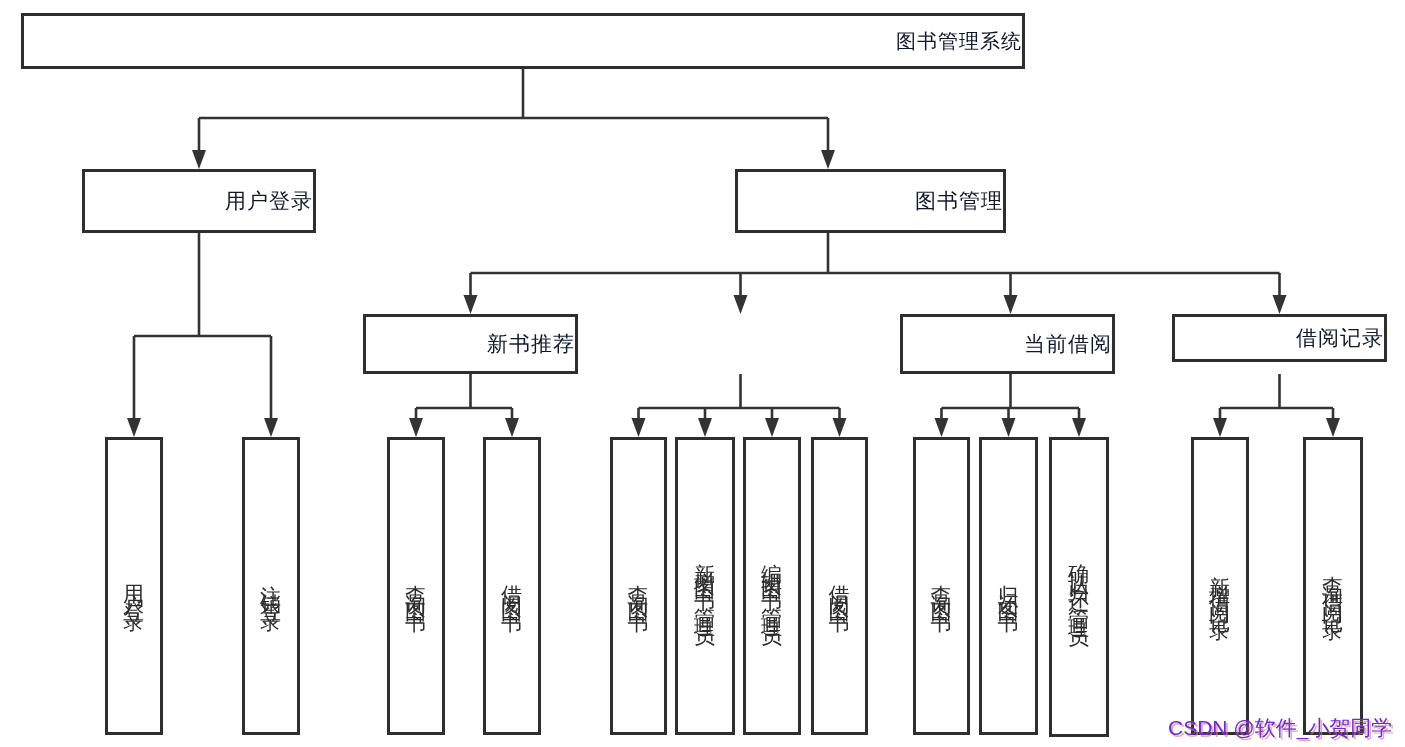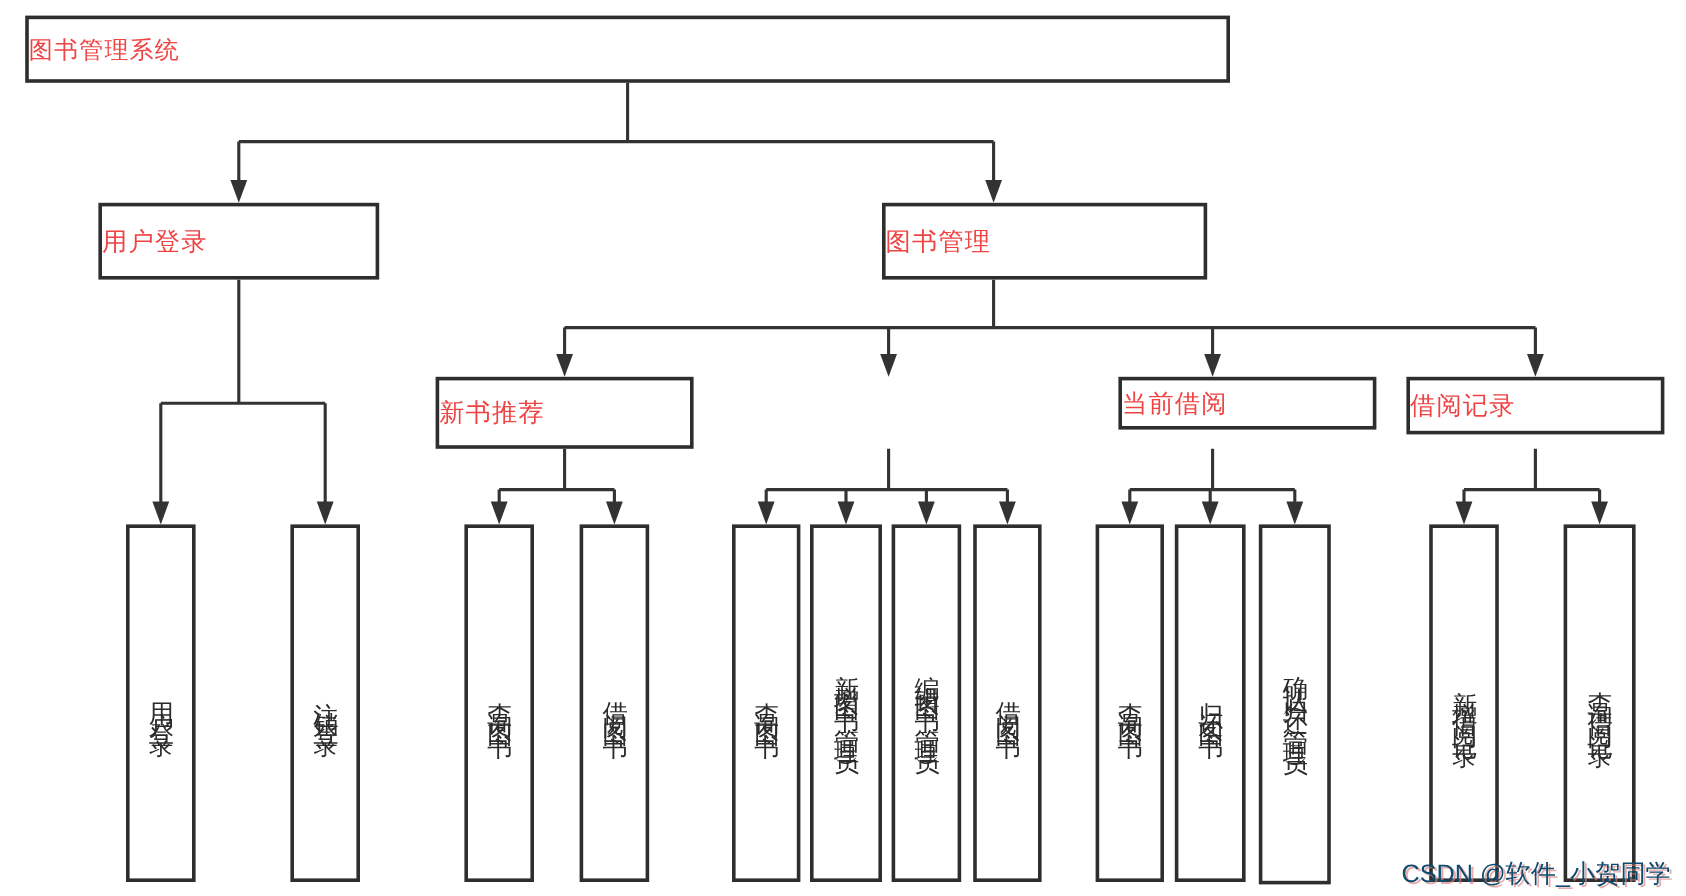--- a/index.html
+++ b/index.html
@@ -9,22 +9,22 @@
     background:#ffffff;
     font-family:"Liberation Sans", sans-serif;
     overflow:hidden;
   }
   .connectors{position:absolute;left:0;top:0;width:1405px;height:747px;}
   .box{
     position:absolute;
     box-sizing:border-box;
     background:#ffffff;
     border:3px solid #2e2e2e;
-    display:flex;align-items:center;justify-content:flex-start;
-    color:#ef4444;
+    display:flex;align-items:center;justify-content:flex-end;
+    color:#0f172a;
     font-size:21px;
     letter-spacing:1px;
     z-index:2;
   }
   .box.root{font-size:20px;}
   .vbox{
     position:absolute;
     box-sizing:border-box;
     background:#ffffff;
     border:3px solid #2e2e2e;
@@ -37,21 +37,21 @@
     text-orientation:mixed;
     font-size:21px;
     line-height:1;
     letter-spacing:9px;
     white-space:nowrap;
   }
   .watermark{
     position:absolute;
     left:1168px;top:714px;
     font-size:21px;
-    color:#0c4a6e;
+    color:#6d28d9;
     text-shadow:2px 2px 0 rgba(217,128,128,0.65);
     white-space:nowrap;
     z-index:3;
   }
 </style>
 </head>
 <body>
 
 <div class="canvas">
 
@@ -121,21 +121,21 @@
   <div class="box" style="left:82px;top:169px;width:234px;height:64px">
     <span>用户登录</span>
   </div>
   <div class="box" style="left:735px;top:169px;width:271px;height:64px">
     <span>图书管理</span>
   </div>
 
   <div class="box" style="left:363px;top:314px;width:215px;height:60px">
     <span>新书推荐</span>
   </div>
-  <div class="box" style="left:932px;top:314px;width:215px;height:44px">
+  <div class="box" style="left:900px;top:314px;width:215px;height:60px">
     <span>当前借阅</span>
   </div>
   <div class="box" style="left:1172px;top:314px;width:215px;height:48px">
     <span>借阅记录</span>
   </div>
 
   <div class="vbox" style="left:105px;top:437px;width:58px;height:298px">
     <span>用户登录</span>
   </div>
   <div class="vbox" style="left:242px;top:437px;width:58px;height:298px">

